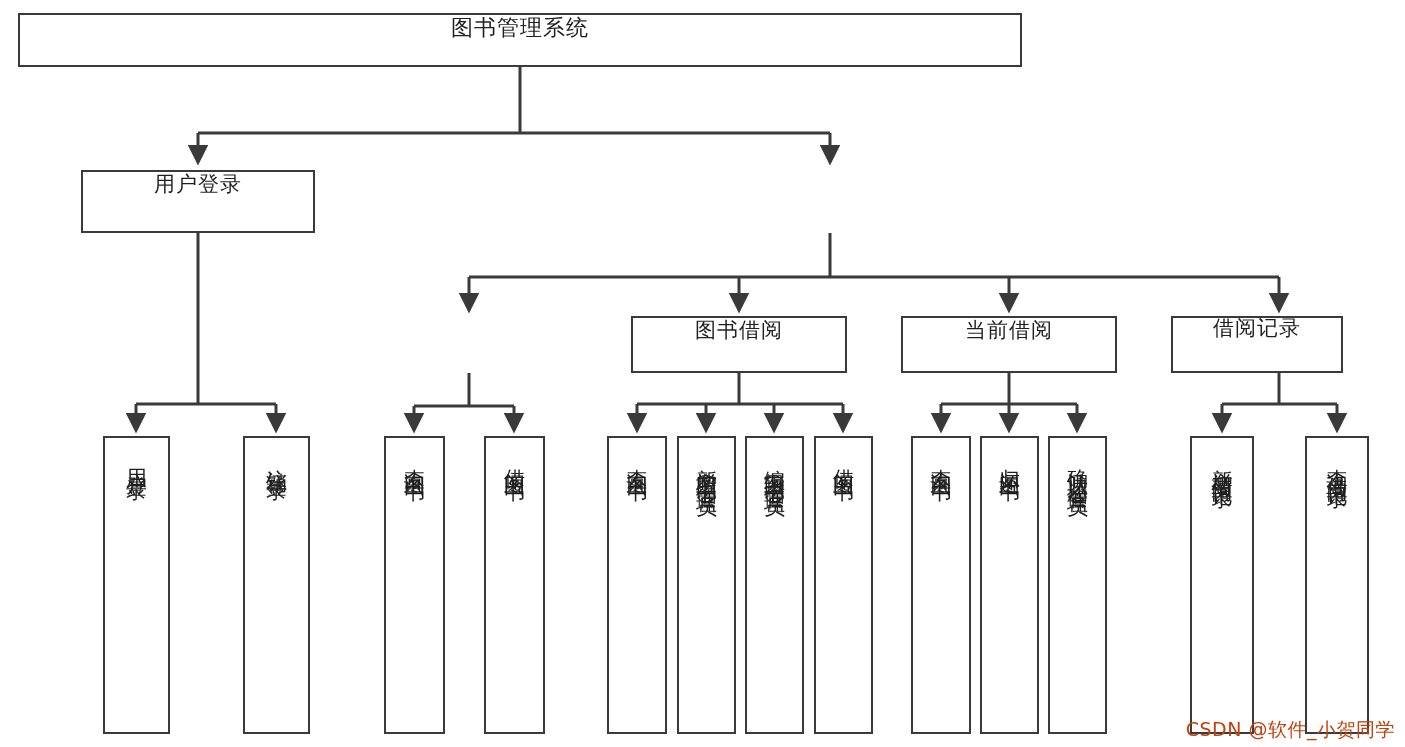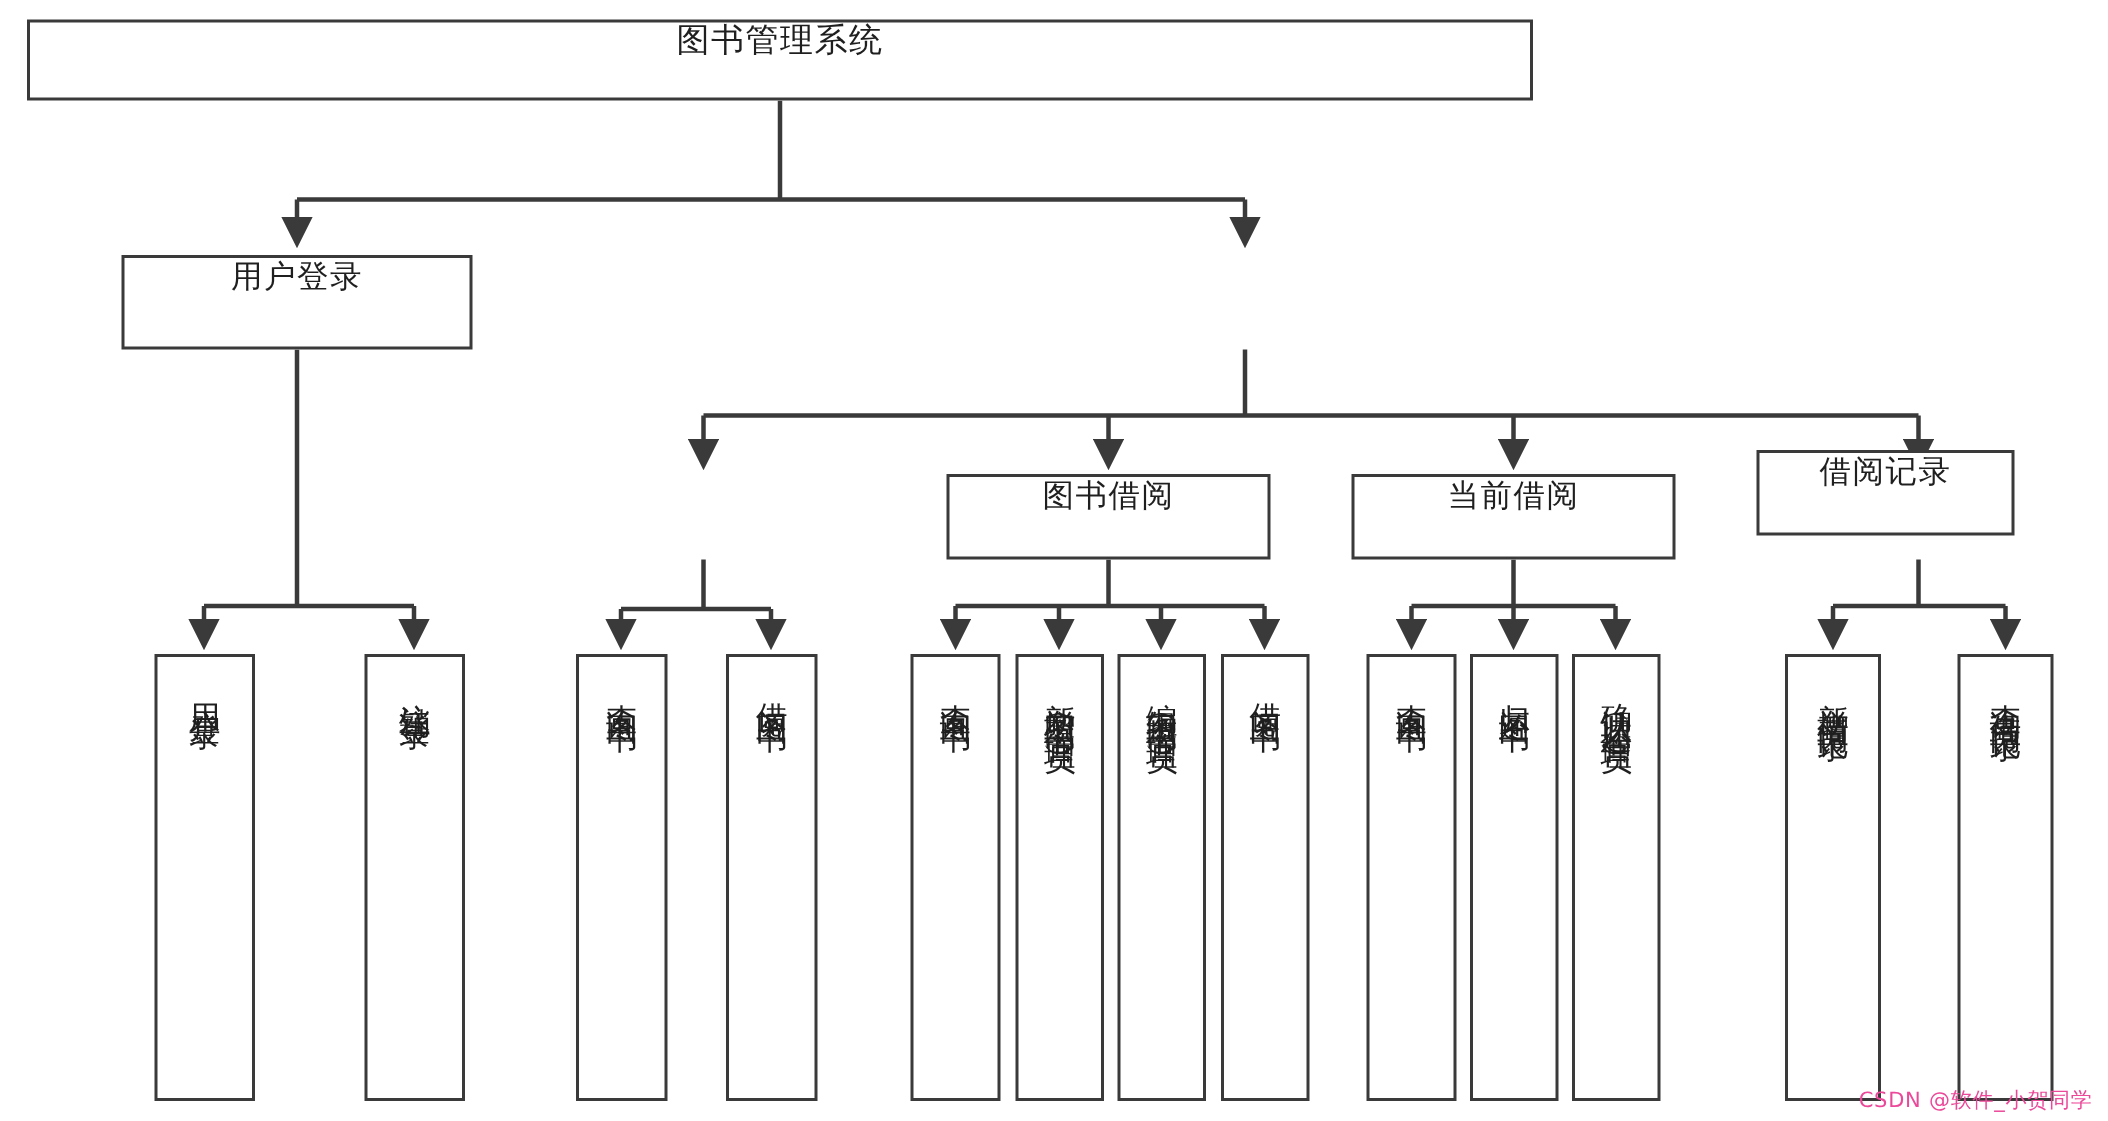--- a/index.html
+++ b/index.html
@@ -55,22 +55,22 @@
     font-size:21px;
     line-height:1.05;
     letter-spacing:4px;
     white-space:nowrap;
   }
   
   #watermark{
     position:absolute;
     right:10px;
     bottom:4px;
-    font-size:14px;
-    color:#ec4899;
+    font-size:19px;
+    color:#c2410c;
     letter-spacing:.5px;
     z-index:3;
     white-space:nowrap;
   }
 </style>
 </head>
 <body>
 
 <div id="canvas">
 
@@ -135,21 +135,21 @@
 
 
   <div class="node" style="left:631px;top:316px;width:216px;height:57px;">
     <span class="label">图书借阅</span>
   </div>
 
   <div class="node" style="left:901px;top:316px;width:216px;height:57px;">
     <span class="label">当前借阅</span>
   </div>
 
-  <div class="node" style="left:1171px;top:300px;width:172px;height:57px;">
+  <div class="node" style="left:1171px;top:316px;width:172px;height:57px;font-family:Liberation Mono, monospace;">
     <span class="label">借阅记录</span>
   </div>
 
   <div class="node vertical" style="left:103px;top:436px;width:67px;height:298px;">
     <span class="label">用户登录</span>
   </div>
 
   <div class="node vertical" style="left:243px;top:436px;width:67px;height:298px;">
     <span class="label">注销登录</span>
   </div>

